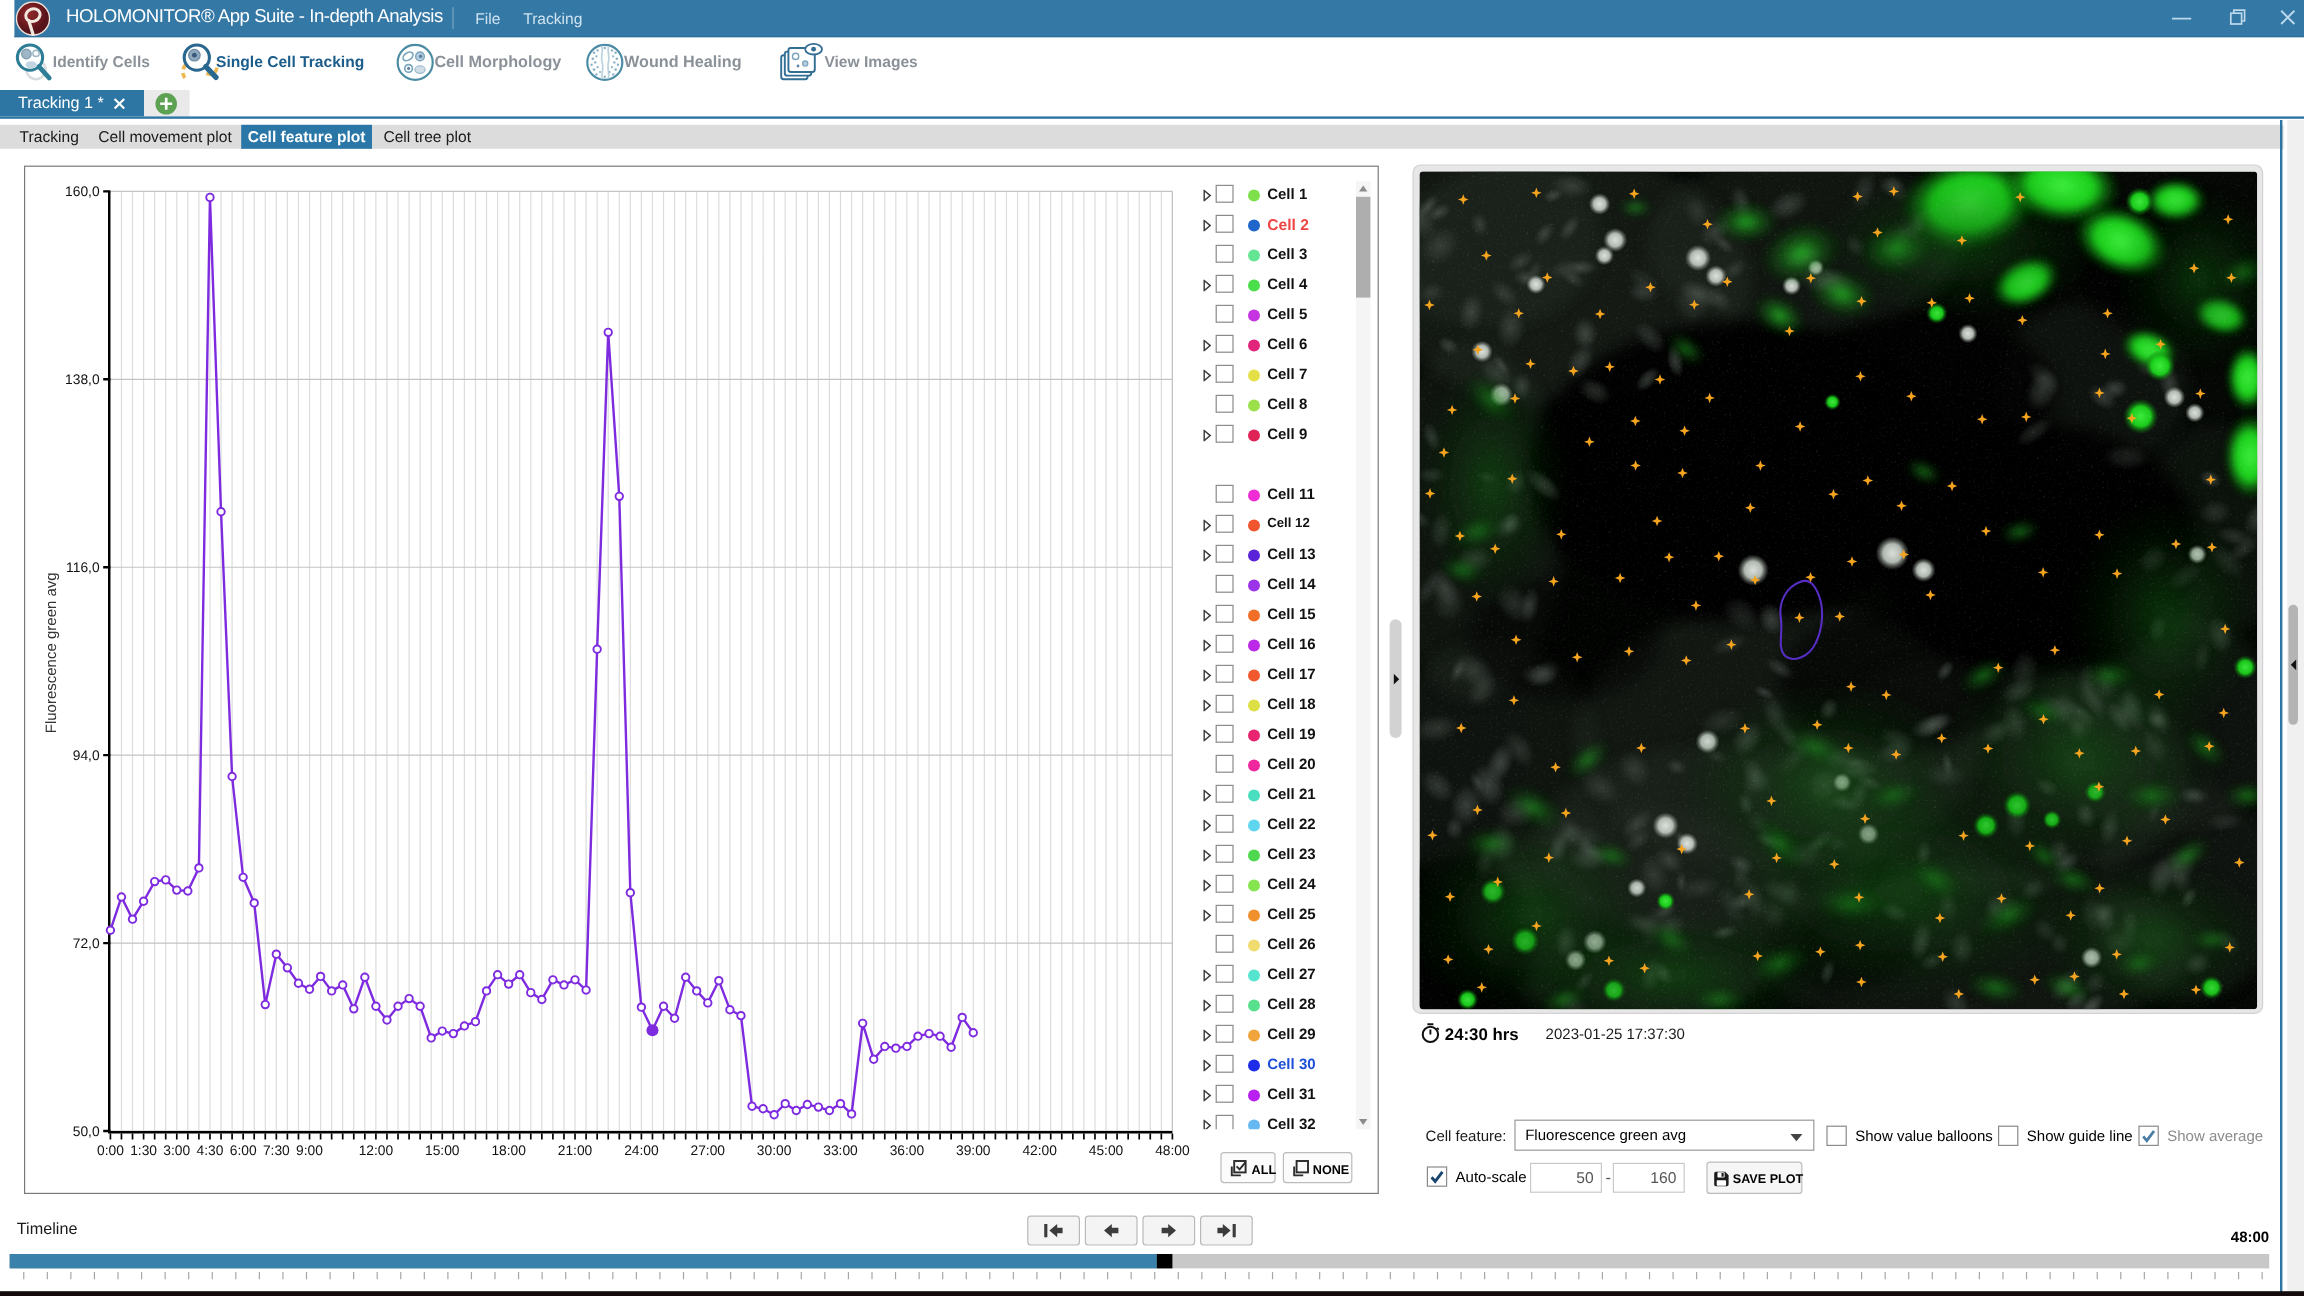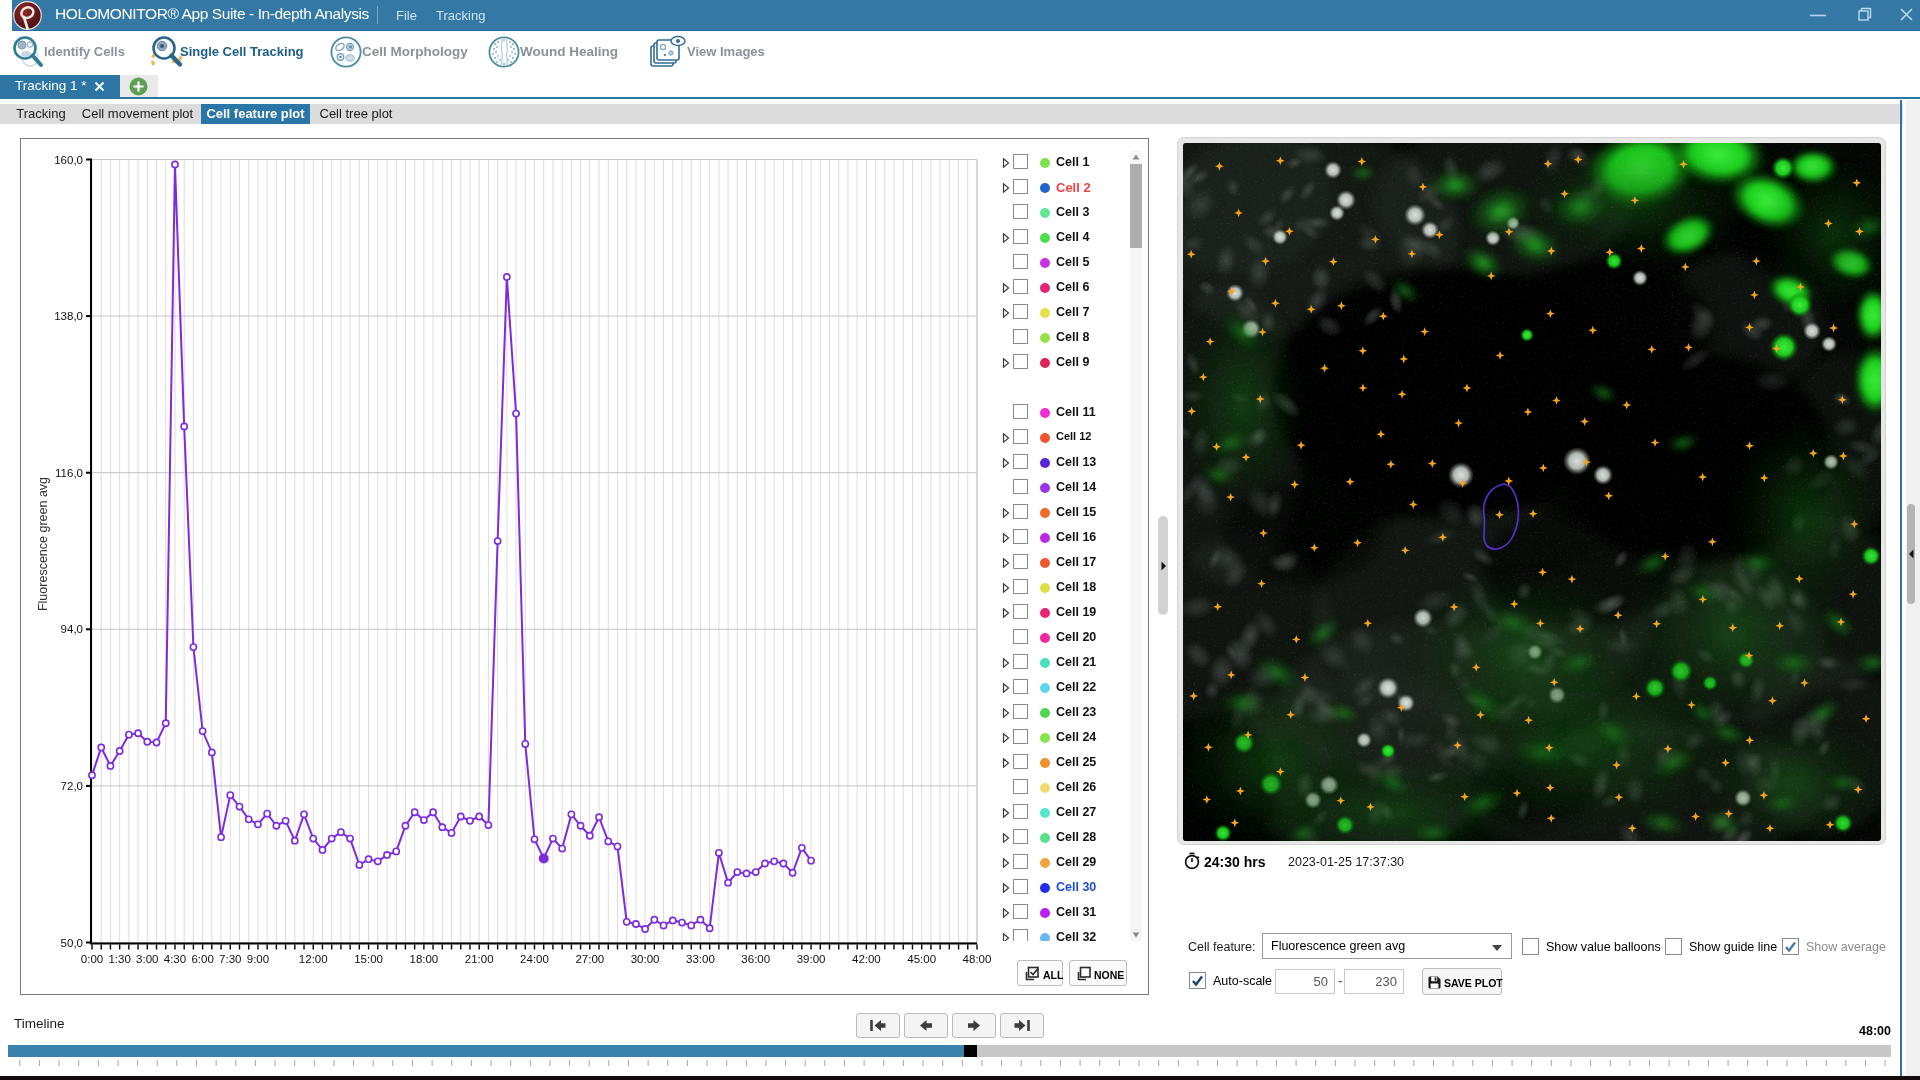--- a/index.html
+++ b/index.html
@@ -944,21 +944,21 @@
   <svg style="position:absolute;left:1px;top:1px" width="13" height="13">
       <path d="M2 7 L5 10.5 L11 2.5" fill="none" stroke="#17456e" stroke-width="2.4"></path>
     </svg>
 </div>
 <div class="abs" style="left:1213px;top:974px;font-size:12.5px;color:#000">Auto-scale</div>
 <div class="abs" style="left:1275px;top:969px;width:60px;height:25px;border:1px solid #c9c9c9;background:#fff">
   <div class="abs" style="right:6px;top:4px;font-size:13px;color:#555">50</div>
 </div>
 <div class="abs" style="left:1338px;top:973px;font-size:14px;color:#555">-</div>
 <div class="abs" style="left:1344px;top:969px;width:60px;height:25px;border:1px solid #c9c9c9;background:#fff">
-  <div class="abs" style="right:6px;top:4px;font-size:13px;color:#555">230</div>
+  <div class="abs" style="right:6px;top:4px;font-size:13px;color:#555">160</div>
 </div>
 <div class="abs" style="left:1422px;top:968px;width:80px;height:27px;border:1px solid #bcbcbc;border-radius:3px;background:#f6f6f6">
   <svg class="abs" style="left:4px;top:6px" width="15" height="15" viewBox="0 0 15 15">
     <path d="M1.5 3 A1.5 1.5 0 0 1 3 1.5 H10.6 L13.5 4.4 V12 A1.5 1.5 0 0 1 12 13.5 H3 A1.5 1.5 0 0 1 1.5 12 Z" fill="#1b1b1b"></path>
     <rect x="4.2" y="1.8" width="6" height="4.4" rx="0.6" fill="#fff"></rect>
     <rect x="7.6" y="2.4" width="1.8" height="3.2" fill="#1b1b1b"></rect>
     <rect x="3.6" y="8.6" width="7.8" height="4.6" rx="0.6" fill="#fff"></rect>
   </svg>
   <div class="abs" style="left:21px;top:8px;font-size:10.5px;font-weight:700;color:#000;white-space:nowrap">SAVE PLOT</div>
 </div>

